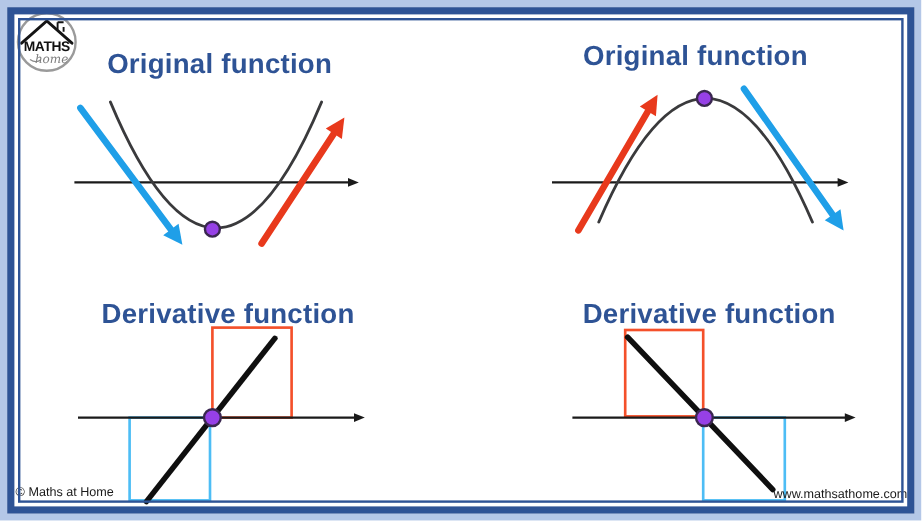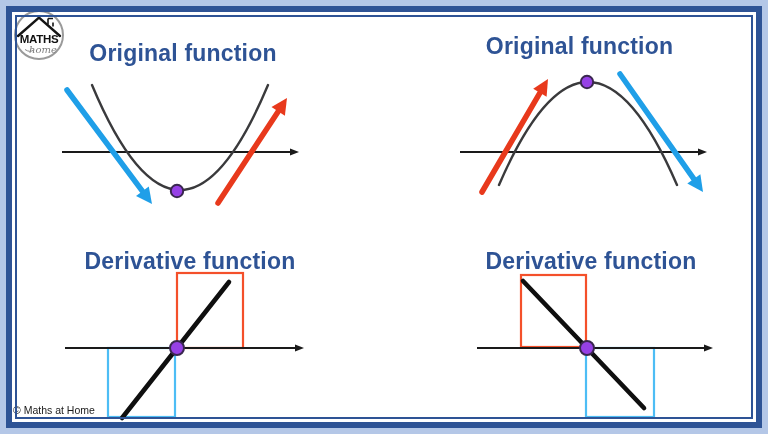--- a/index.html
+++ b/index.html
@@ -93,14 +93,15 @@
       <rect x="521" y="275" width="65" height="72" fill="none" stroke="var(--box-red)" stroke-width="2.2"></rect>
       <rect x="586" y="348" width="68" height="69" fill="none" stroke="var(--box-blue)" stroke-width="2.2"></rect>
       <line x1="477" y1="348" x2="705" y2="348" stroke="var(--ink)" stroke-width="1.8"></line>
       <polygon points="713,348 704,344.4 704,351.6" fill="var(--ink)"></polygon>
       <line x1="523" y1="281" x2="644" y2="408" stroke="#0f0f0f" stroke-width="4.6" stroke-linecap="round"></line>
       <circle cx="587" cy="348" r="7" fill="var(--point-fill)" stroke="var(--point-stroke)" stroke-width="2"></circle>
     </g>
   </svg>
 
   <div class="footer-note f-left">© Maths at Home</div>
+  <div class="footer-note f-right">www.mathsathome.com</div>
 
 </div>
 
 </body></html>

